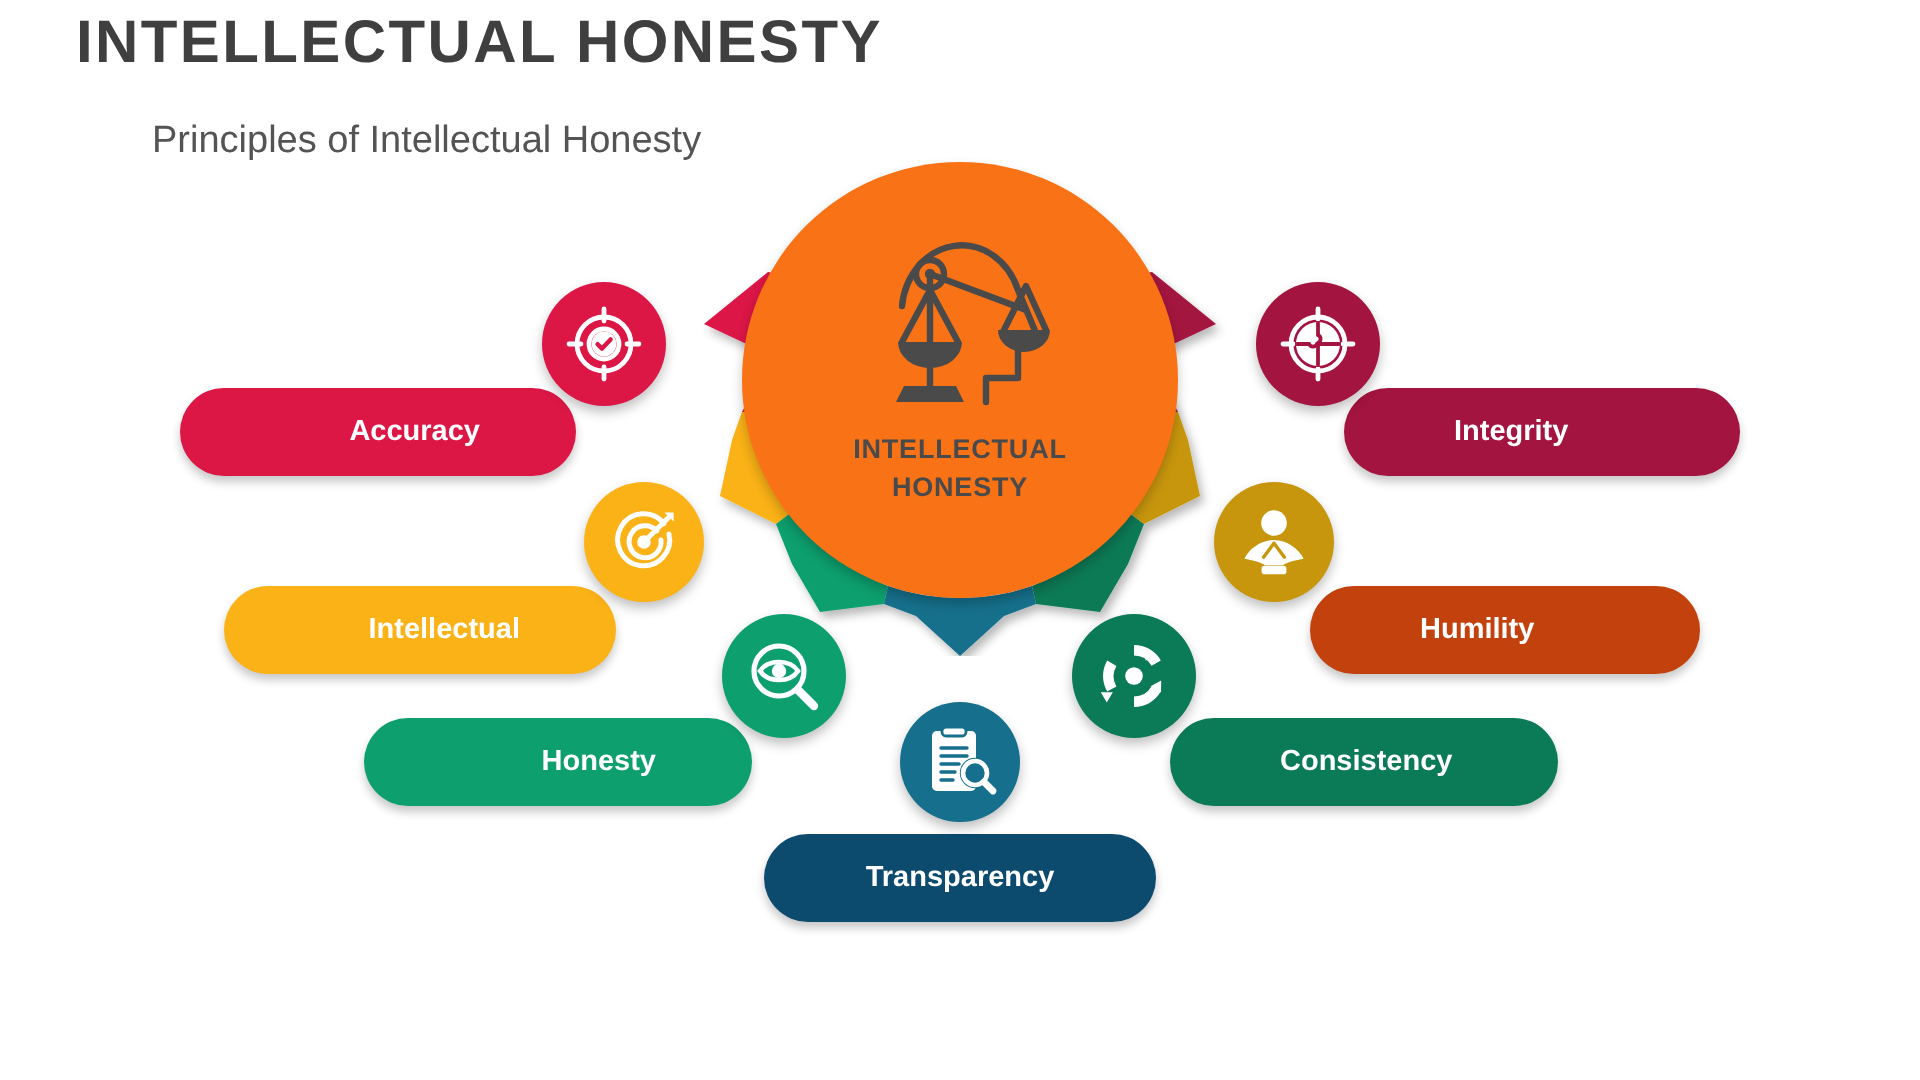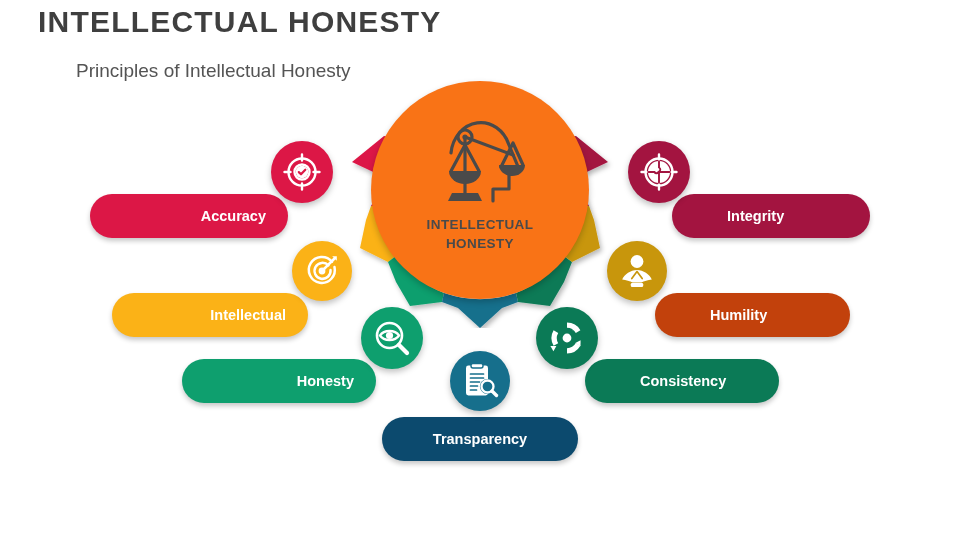--- a/index.html
+++ b/index.html
@@ -95,21 +95,21 @@
     z-index: 1;
   }
   .pill-label {
     font-size: 14.5px;
     font-weight: bold;
     color: #ffffff;
     white-space: nowrap;
     width: 100%;
   }
   .pill.right .pill-label { text-align: left; padding-left: 55px; }
-  .pill.left  .pill-label { text-align: right; padding-right: 22px; }
+  .pill.left  .pill-label { text-align: right; padding-right: 48px; }
   .pill.center .pill-label { text-align: center; }
 
   
   .bubble {
     position: absolute;
     border-radius: 50%;
     box-shadow: 0 3px 6px rgba(0,0,0,0.25);
     z-index: 4;
     display: flex;
     align-items: center;

